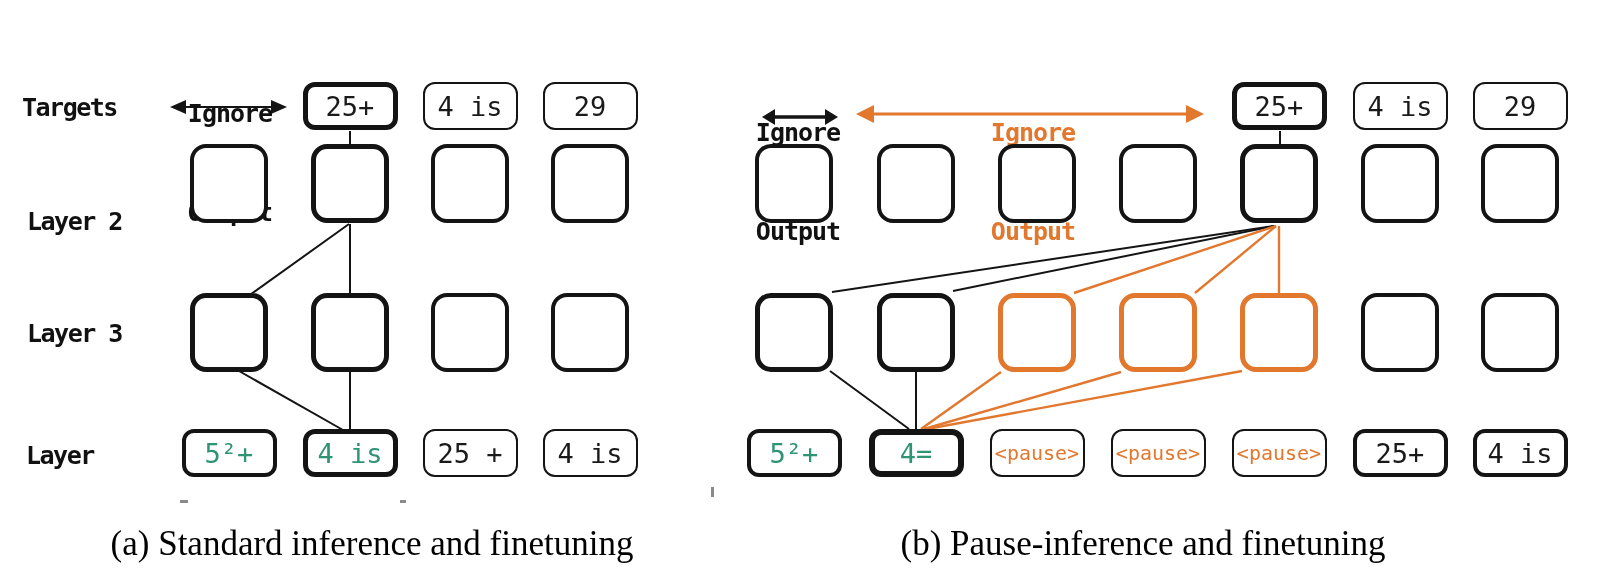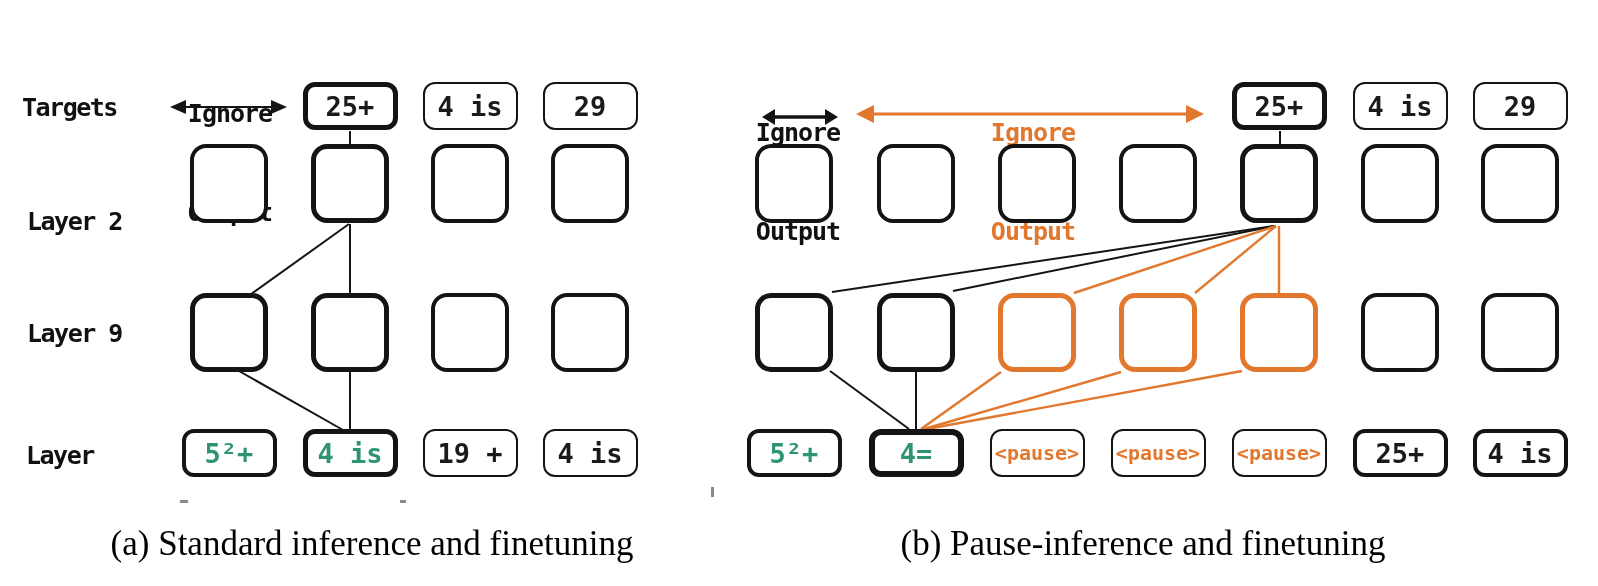--- a/index.html
+++ b/index.html
@@ -5,21 +5,21 @@
   html,body{margin:0;padding:0;background:#fff;}
   .canvas{position:relative;width:1598px;height:586px;background:#ffffff;overflow:hidden;
           font-family:"DejaVu Sans Mono",monospace;}
   svg.lines{position:absolute;left:0;top:0;z-index:1;}
   .rowlabel{position:absolute;z-index:2;font-family:"DejaVu Sans Mono",monospace;
             font-weight:700;font-size:25px;letter-spacing:-1.5px;color:#111;white-space:nowrap;}
   .ignore{position:absolute;z-index:2;text-align:center;font-family:"DejaVu Sans Mono",monospace;
           font-weight:700;font-size:25px;letter-spacing:-1px;line-height:33px;white-space:pre;}
   .box{position:absolute;box-sizing:border-box;background:#fff;border-style:solid;border-color:#141414;
        display:flex;align-items:center;justify-content:center;z-index:2;
-       font-family:"DejaVu Sans Mono",monospace;font-weight:700;font-size:27px;color:#1a1a1a;
+       font-family:"DejaVu Sans Mono",monospace;font-weight:400;font-size:27px;color:#1a1a1a;
        white-space:pre;}
   .caption{position:absolute;z-index:3;font-family:"Liberation Serif","DejaVu Serif",serif;
            font-size:35px;color:#000;white-space:nowrap;transform:translateX(-50%);}
   .watermark{position:absolute;z-index:2;left:1254px;top:492px;
              font-family:"DejaVu Sans",sans-serif;font-size:44px;font-weight:600;
              color:#c7c7c7;letter-spacing:3px;white-space:nowrap;}
   .tick{position:absolute;z-index:2;background:#8a8a8a;}
 </style>
 </head>
 <body>
@@ -55,21 +55,21 @@
       </g>
       <g>
         <line x1="872" y1="114" x2="1188" y2="114" stroke="#E2772E" stroke-width="3.2"></line>
         <polygon points="856,114 874,105 874,123" fill="#E2772E"></polygon>
         <polygon points="1204,114 1186,105 1186,123" fill="#E2772E"></polygon>
       </g>
     </svg>
 
   <div class="rowlabel" style="left:22px;top:93px;text-align:center;">Targets</div>
   <div class="rowlabel" style="left:27px;top:171px;margin-top:36px;">Layer 2</div>
-  <div class="rowlabel" style="left:27px;top:319px;">Layer 9</div>
+  <div class="rowlabel" style="left:27px;top:319px;">Layer 3</div>
   <div class="rowlabel" style="left:26px;top:441px;">Layer</div>
 
   <div class="ignore" style="left:150px;top:31px;width:160px;color:#111;">
     <div>Ignore</div>
     <div>Output</div>
   </div>
   <div class="ignore" style="left:718px;top:50px;width:160px;color:#111;">
     <div>Ignore</div>
     <div>Output</div>
   </div>
@@ -85,21 +85,21 @@
       <div class="box" style="left: 190px; top: 144px; width: 78px; height: 79px; border-radius: 16px; border-width: 4px; border-color: rgb(20, 20, 20); font-size: 27px;"></div>
       <div class="box" style="left: 311px; top: 144px; width: 78px; height: 79px; border-radius: 16px; border-width: 5.5px; border-color: rgb(20, 20, 20); font-size: 27px;"></div>
       <div class="box" style="left: 431px; top: 144px; width: 78px; height: 79px; border-radius: 16px; border-width: 4px; border-color: rgb(20, 20, 20); font-size: 27px;"></div>
       <div class="box" style="left: 551px; top: 144px; width: 78px; height: 79px; border-radius: 16px; border-width: 4px; border-color: rgb(20, 20, 20); font-size: 27px;"></div>
       <div class="box" style="left: 190px; top: 293px; width: 78px; height: 79px; border-radius: 16px; border-width: 5.5px; border-color: rgb(20, 20, 20); font-size: 27px;"></div>
       <div class="box" style="left: 311px; top: 293px; width: 78px; height: 79px; border-radius: 16px; border-width: 5.5px; border-color: rgb(20, 20, 20); font-size: 27px;"></div>
       <div class="box" style="left: 431px; top: 293px; width: 78px; height: 79px; border-radius: 16px; border-width: 4px; border-color: rgb(20, 20, 20); font-size: 27px;"></div>
       <div class="box" style="left: 551px; top: 293px; width: 78px; height: 79px; border-radius: 16px; border-width: 4px; border-color: rgb(20, 20, 20); font-size: 27px;"></div>
       <div class="box" style="left: 181.5px; top: 429px; width: 95px; height: 48px; border-radius: 12px; border-width: 4px; border-color: rgb(20, 20, 20); color: rgb(46, 148, 116); font-size: 27px;">5²+</div>
       <div class="box" style="left: 302.5px; top: 429px; width: 95px; height: 48px; border-radius: 12px; border-width: 5.5px; border-color: rgb(20, 20, 20); color: rgb(46, 148, 116); font-size: 27px;">4 is</div>
-      <div class="box" style="left: 422.5px; top: 429px; width: 95px; height: 48px; border-radius: 12px; border-width: 2.5px; border-color: rgb(20, 20, 20); color: rgb(26, 26, 26); font-size: 27px;">19 +</div>
+      <div class="box" style="left: 422.5px; top: 429px; width: 95px; height: 48px; border-radius: 12px; border-width: 2.5px; border-color: rgb(20, 20, 20); color: rgb(26, 26, 26); font-size: 27px;">25 +</div>
       <div class="box" style="left: 542.5px; top: 429px; width: 95px; height: 48px; border-radius: 12px; border-width: 2.5px; border-color: rgb(20, 20, 20); color: rgb(26, 26, 26); font-size: 27px;">4 is</div>
       <div class="box" style="left: 1231.5px; top: 82px; width: 95px; height: 48px; border-radius: 12px; border-width: 5px; border-color: rgb(20, 20, 20); color: rgb(26, 26, 26); font-size: 27px;">25+</div>
       <div class="box" style="left: 1352.5px; top: 82px; width: 95px; height: 48px; border-radius: 12px; border-width: 2.5px; border-color: rgb(20, 20, 20); color: rgb(26, 26, 26); font-size: 27px;">4 is</div>
       <div class="box" style="left: 1472.5px; top: 82px; width: 95px; height: 48px; border-radius: 12px; border-width: 2.5px; border-color: rgb(20, 20, 20); color: rgb(26, 26, 26); font-size: 27px;">29</div>
       <div class="box" style="left: 755px; top: 144px; width: 78px; height: 79px; border-radius: 16px; border-width: 4px; border-color: rgb(20, 20, 20); font-size: 27px;"></div>
       <div class="box" style="left: 877px; top: 144px; width: 78px; height: 79px; border-radius: 16px; border-width: 4px; border-color: rgb(20, 20, 20); font-size: 27px;"></div>
       <div class="box" style="left: 998px; top: 144px; width: 78px; height: 79px; border-radius: 16px; border-width: 4px; border-color: rgb(20, 20, 20); font-size: 27px;"></div>
       <div class="box" style="left: 1119px; top: 144px; width: 78px; height: 79px; border-radius: 16px; border-width: 4px; border-color: rgb(20, 20, 20); font-size: 27px;"></div>
       <div class="box" style="left: 1240px; top: 144px; width: 78px; height: 79px; border-radius: 16px; border-width: 5.5px; border-color: rgb(20, 20, 20); font-size: 27px;"></div>
       <div class="box" style="left: 1361px; top: 144px; width: 78px; height: 79px; border-radius: 16px; border-width: 4px; border-color: rgb(20, 20, 20); font-size: 27px;"></div>

